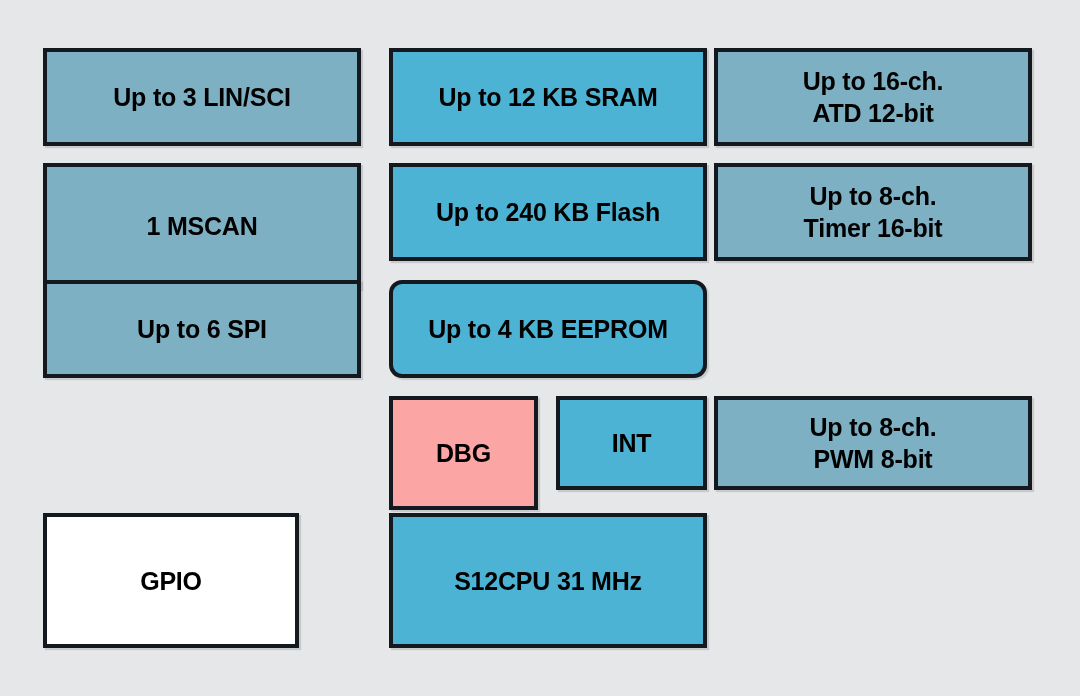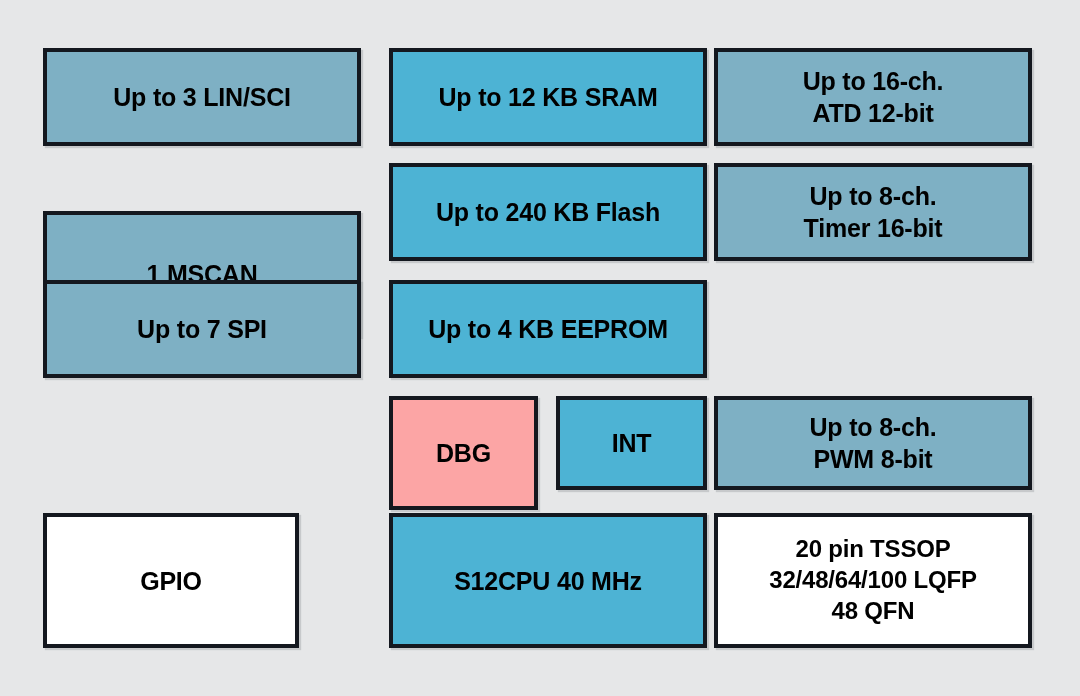--- a/index.html
+++ b/index.html
@@ -56,50 +56,45 @@
     <div class="block fill-muted" style="left: 43px; top: 48px; width: 318px; height: 98px; background: rgb(126, 176, 196); border-color: rgb(20, 24, 31);">
       <span class="label">Up to 3 LIN/SCI</span>
     </div>
     <div class="block fill-bright" style="left: 379px; top: 48px; width: 318px; height: 98px; background: rgb(77, 179, 212); border-color: rgb(20, 24, 31);">
       <span class="label">Up to 12 KB SRAM</span>
     </div>
     <div class="block fill-muted" style="left: 714px; top: 48px; width: 318px; height: 98px; background: rgb(126, 176, 196); border-color: rgb(20, 24, 31);">
       <span class="label">Up to 16-ch.
 ATD 12-bit</span>
     </div>
-    <div class="block fill-muted" style="left: 43px; top: 163px; width: 318px; height: 126px; background: rgb(126, 176, 196); border-color: rgb(20, 24, 31); margin-top: 48px;">
+    <div class="block fill-muted" style="left: 43px; top: 163px; width: 318px; height: 126px; background: rgb(126, 176, 196); border-color: rgb(20, 24, 31);">
       <span class="label">1 MSCAN</span>
     </div>
     <div class="block fill-bright" style="left: 379px; top: 163px; width: 318px; height: 98px; background: rgb(77, 179, 212); border-color: rgb(20, 24, 31); justify-content: center;">
       <span class="label">Up to 240 KB Flash</span>
     </div>
     <div class="block fill-muted" style="left: 714px; top: 163px; width: 318px; height: 98px; background: rgb(126, 176, 196); border-color: rgb(20, 24, 31);">
       <span class="label">Up to 8-ch.
 Timer 16-bit</span>
     </div>
     <div class="block fill-muted" style="left: 43px; top: 280px; width: 318px; height: 98px; background: rgb(126, 176, 196); border-color: rgb(20, 24, 31);">
-      <span class="label">Up to 7 SPI</span>
+      <span class="label">Up to 6 SPI</span>
     </div>
-    <div class="block fill-bright" style="left: 379px; top: 280px; width: 318px; height: 98px; background: rgb(77, 179, 212); border-color: rgb(20, 24, 31);">
+    <div class="block fill-bright" style="left: 379px; top: 280px; width: 318px; height: 98px; background: rgb(77, 179, 212); border-color: rgb(20, 24, 31); border-radius: 13px;">
       <span class="label">Up to 4 KB EEPROM</span>
     </div>
     <div class="block fill-bright" style="left: 379px; top: 396px; width: 149px; height: 114px; background: #fca5a5; border-color: rgb(20, 24, 31);">
       <span class="label">DBG</span>
     </div>
     <div class="block fill-bright" style="left: 546px; top: 396px; width: 151px; height: 94px; background: rgb(77, 179, 212); border-color: rgb(20, 24, 31);">
       <span class="label">INT</span>
     </div>
     <div class="block fill-muted" style="left: 714px; top: 396px; width: 318px; height: 94px; background: rgb(126, 176, 196); border-color: rgb(20, 24, 31);">
       <span class="label">Up to 8-ch.
 PWM 8-bit</span>
     </div>
     <div class="block fill-white" style="left: 43px; top: 513px; width: 256px; height: 135px; background: rgb(255, 255, 255); border-color: rgb(20, 24, 31);">
       <span class="label">GPIO</span>
     </div>
     <div class="block fill-bright" style="left: 379px; top: 513px; width: 318px; height: 135px; background: rgb(77, 179, 212); border-color: rgb(20, 24, 31);">
-      <span class="label">S12CPU 40 MHz</span>
-    </div>
-    <div class="block fill-white small-text" style="left: 714px; top: 513px; width: 318px; height: 135px; background: rgb(255, 255, 255); border-color: rgb(20, 24, 31);">
-      <span class="label">20 pin TSSOP
-32/48/64/100 LQFP
-48 QFN</span>
+      <span class="label">S12CPU 31 MHz</span>
     </div>
   </div>
 
 </body></html>

